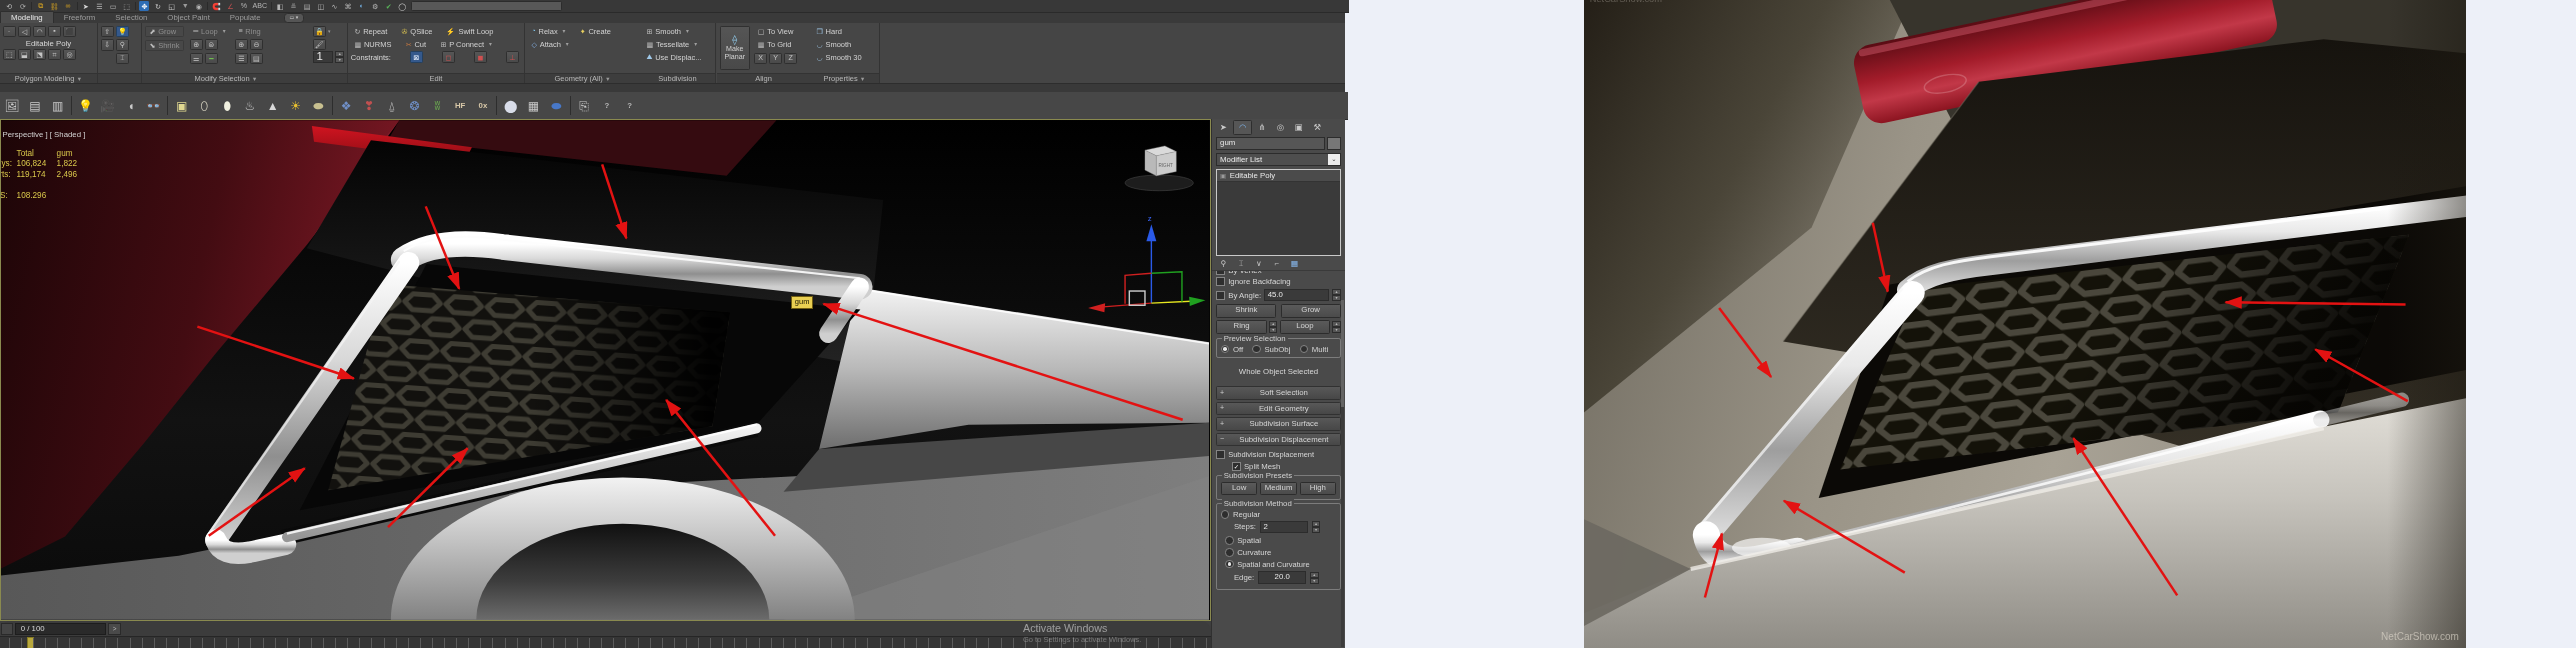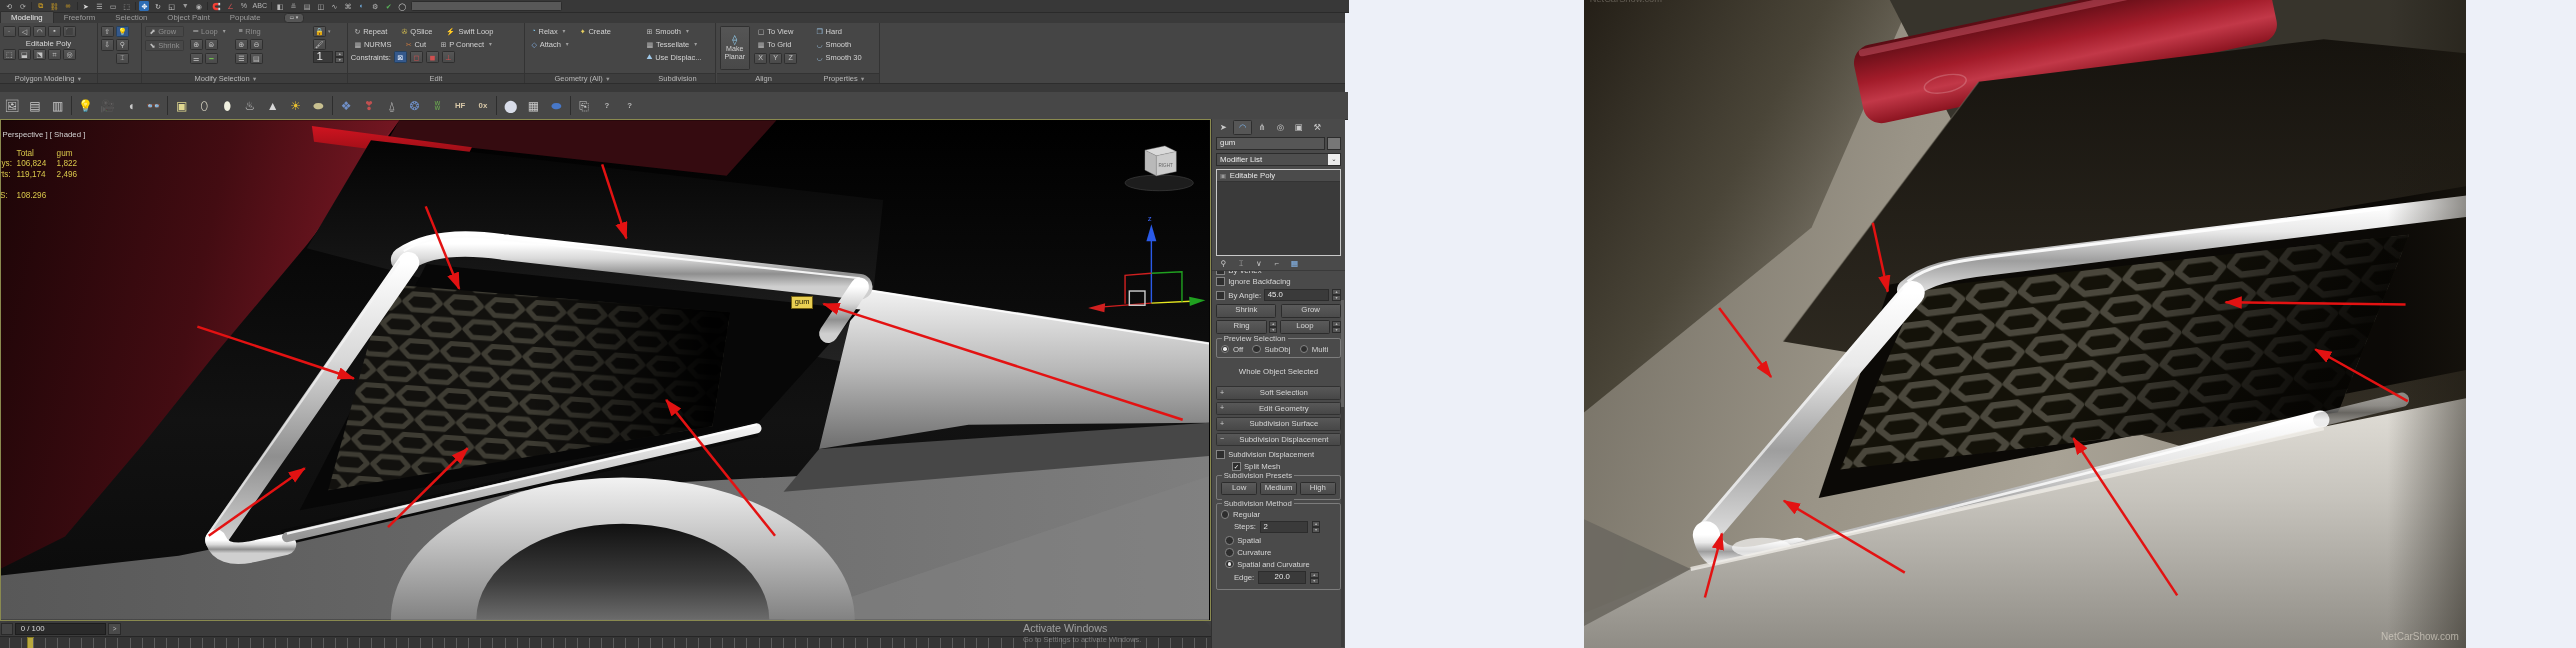--- a/index.html
+++ b/index.html
@@ -296,21 +296,21 @@
               </div>
             <div class="rbtn" style="border:none;background:none;">
                 <span class="ig" style="color:#c87840;">✂</span>
                 <span>Cut</span>
               </div>
             <div class="rbtn dd" style="border:none;background:none;">
                 <span class="ig">⊞</span>
                 <span>P Connect</span>
               </div>
           </div>
-          <div class="row" style="gap:3px;">
+          <div class="row" style="gap:19px;">
             <span class="rtext" style="font-size:7.5px;">Constraints:</span>
             <span class="sq hl">⊠</span>
             <span class="sq" style="color:#d05050;">◻</span>
             <span class="sq" style="color:#d05050;">◼</span>
             <span class="sq" style="color:#d05050;">⊥</span>
           </div>
         </div>
         <div class="glabel">Edit</div>
       </div>
 

